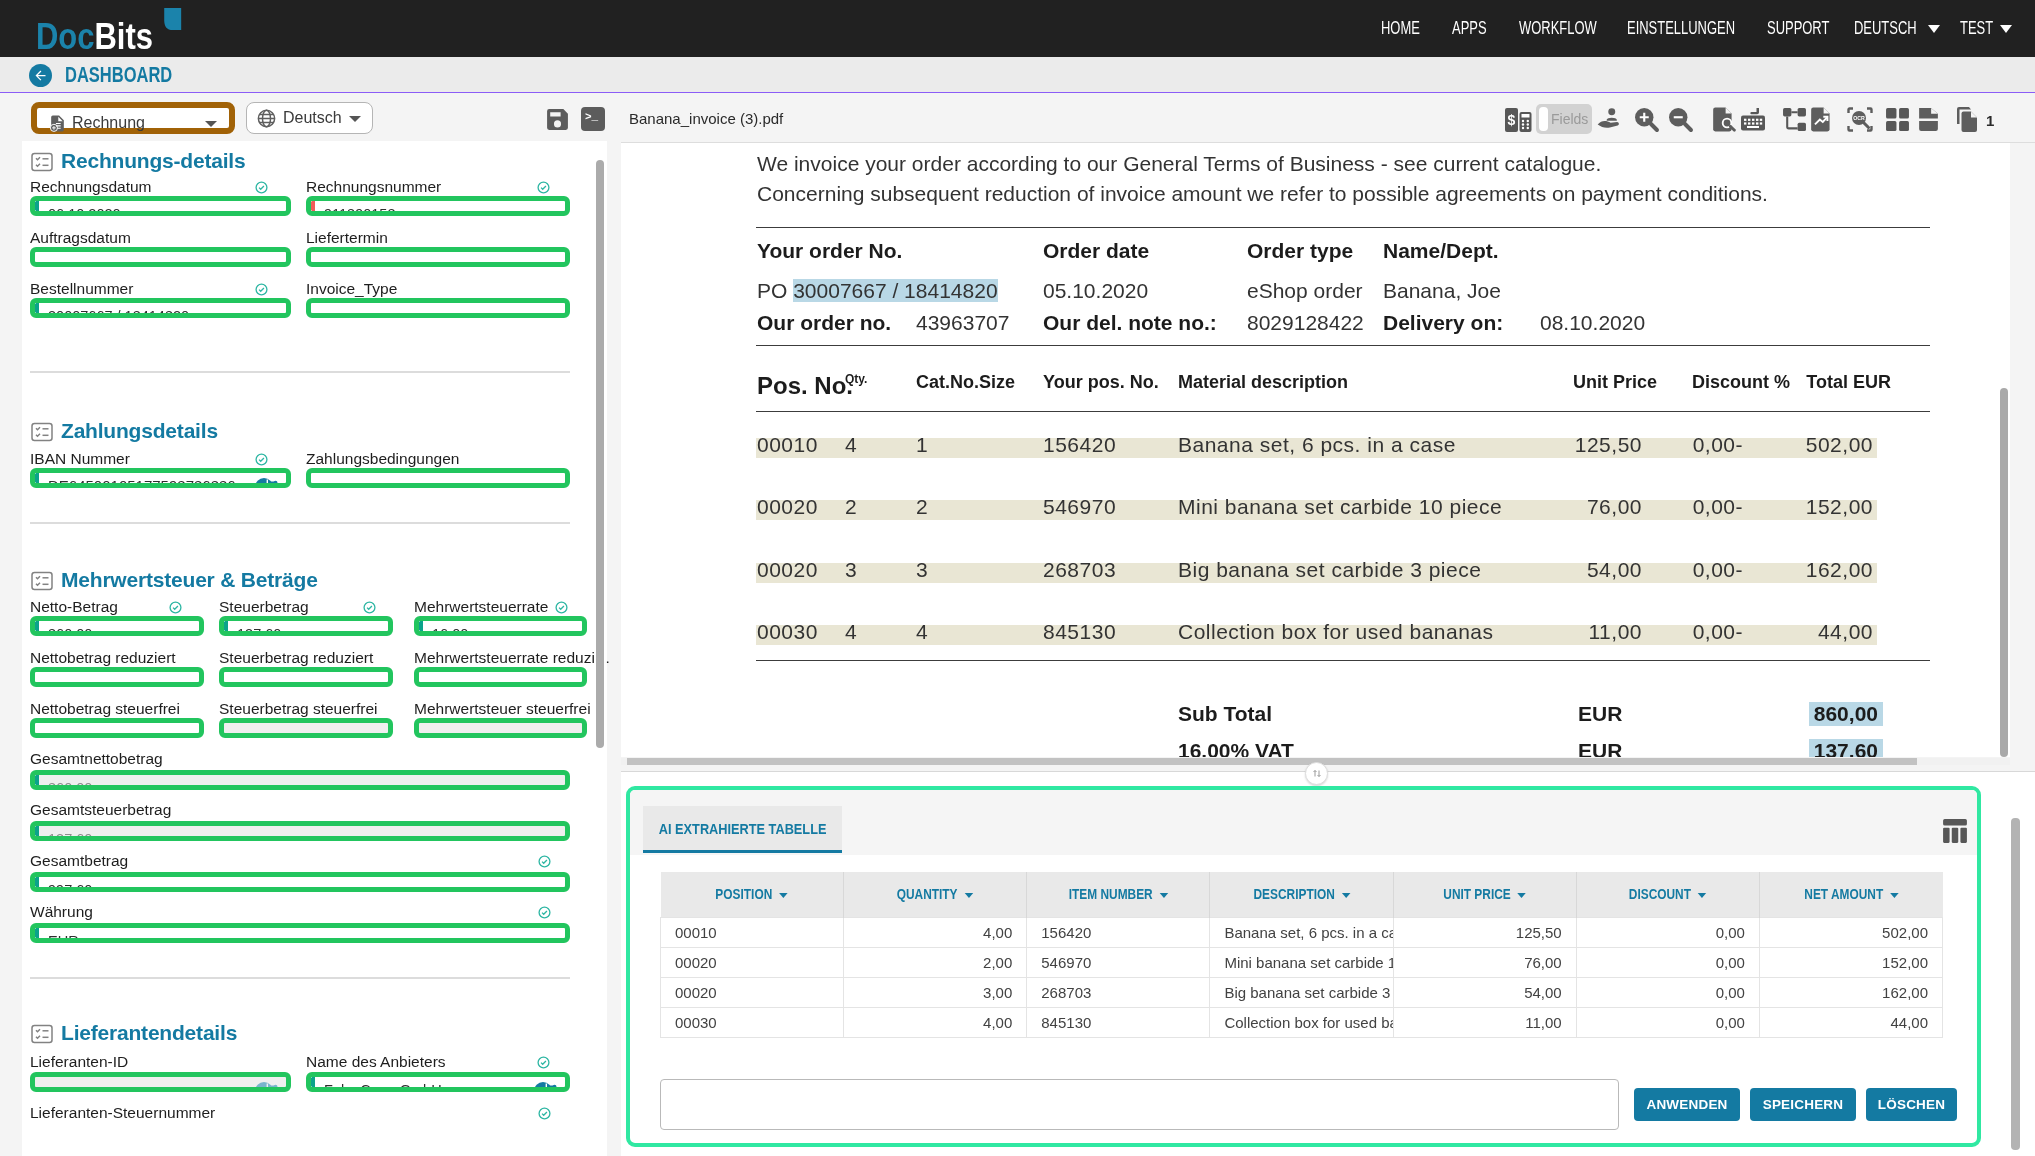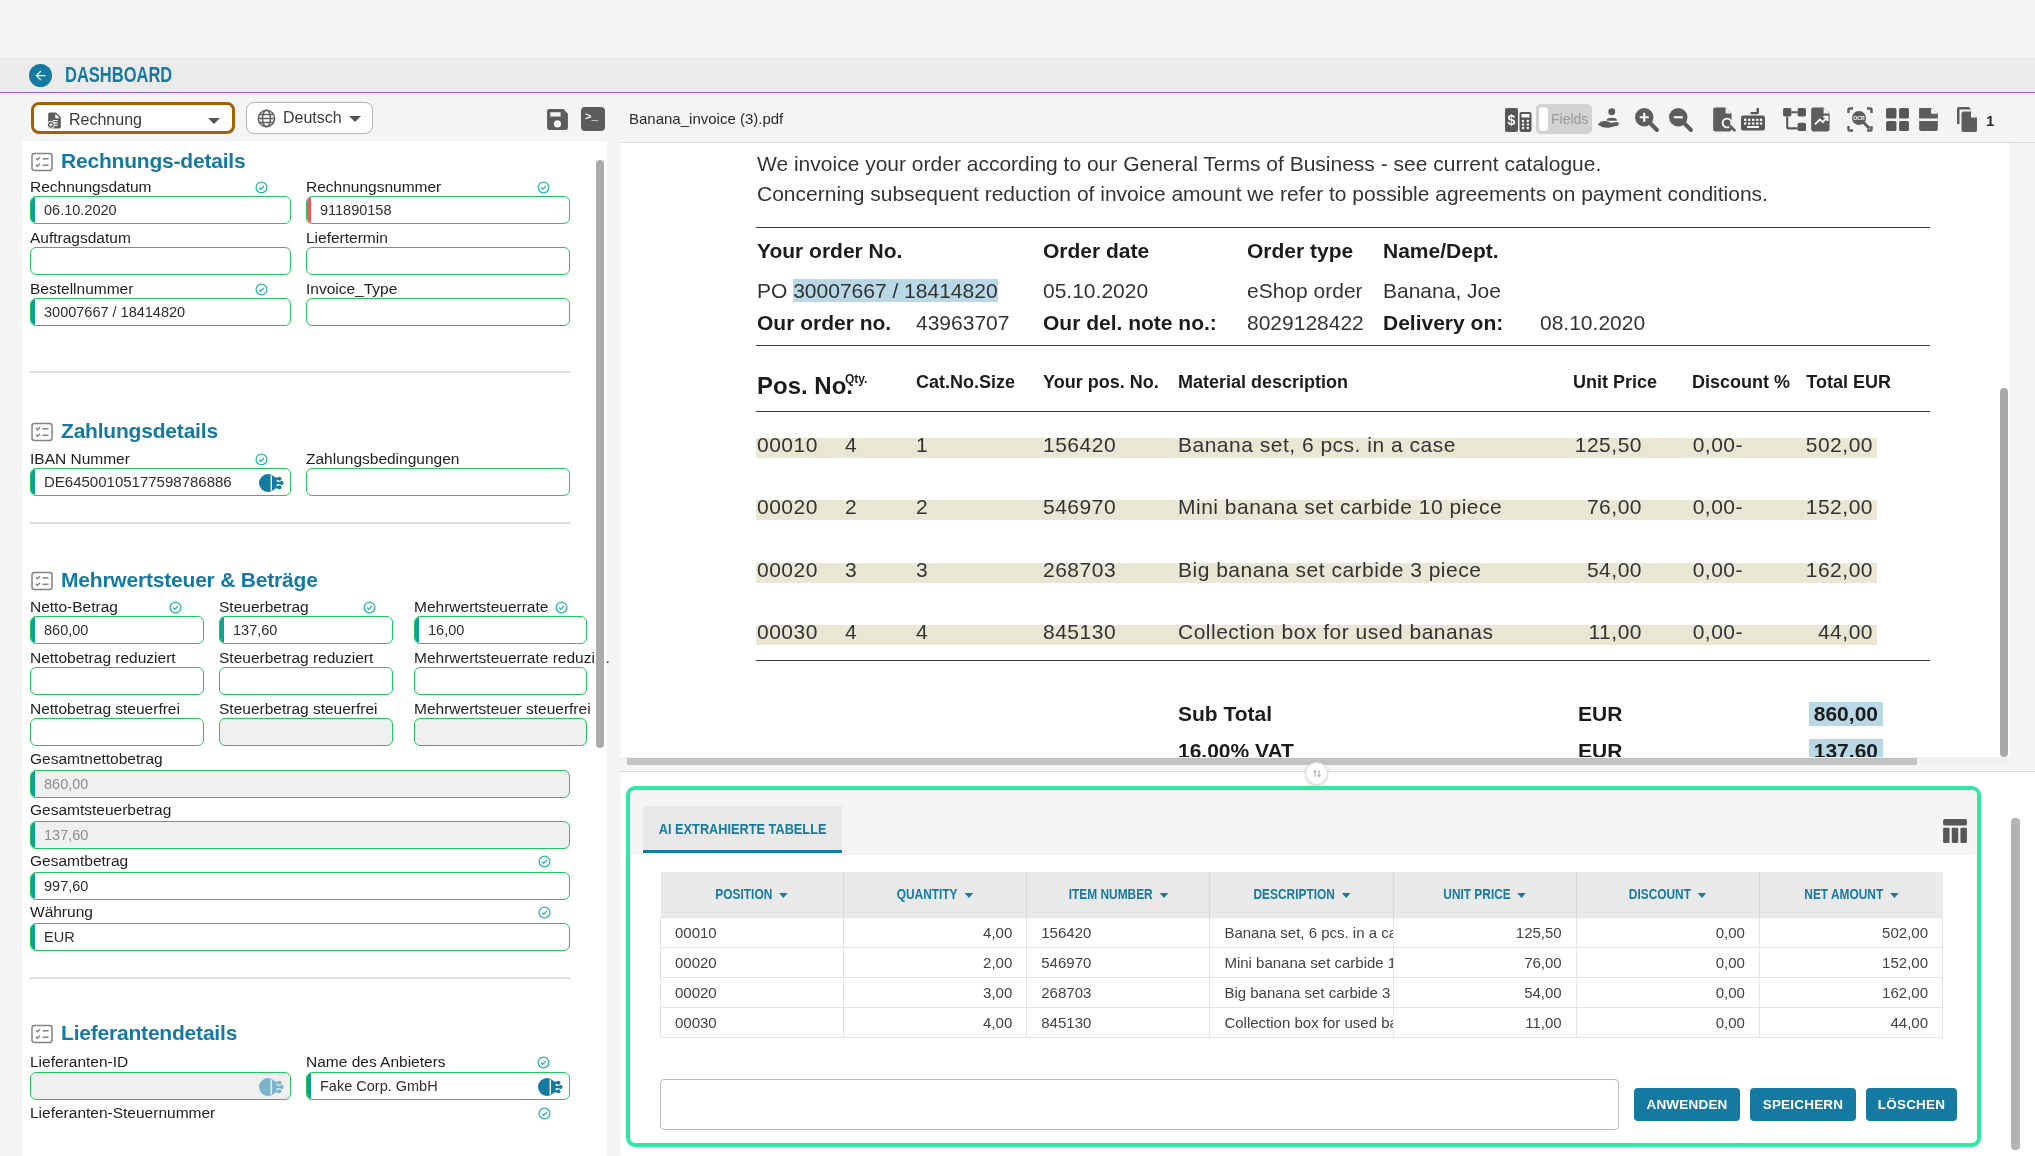--- a/index.html
+++ b/index.html
@@ -8,21 +8,21 @@
 #app{position:relative;width:2035px;height:1156px;overflow:hidden}
 .abs{position:absolute}
 
 #nav{position:absolute;top:0;left:0;width:2035px;height:57px;background:#212121}
 .nitem{position:absolute;top:18px;color:#fff;font-size:18px;line-height:20px;transform:scaleX(.72);transform-origin:left;white-space:nowrap}
 .ncaret{position:absolute;top:25px;width:0;height:0;border-left:6.5px solid transparent;border-right:6.5px solid transparent;border-top:8px solid #fff}
 #dash{position:absolute;top:57px;left:0;width:2035px;height:36px;background:#ebebeb;border-bottom:1px solid #8b5cf6}
 
 #card{position:absolute;left:22px;top:141px;width:585px;height:1015px;background:#fff}
 .lbl{position:absolute;font-size:15.5px;color:#1e1e1e;white-space:nowrap}
-.inp{position:absolute;height:28px;background:#fff;border:1px solid #22c55e;border-radius:6px;font-size:14.5px;color:#2e2e2e;line-height:26px;padding-left:13px;white-space:nowrap;overflow:hidden}
+.inp{position:absolute;height:20px;background:#fff;border:5px solid #22c55e;border-radius:6px;font-size:14.5px;color:#2e2e2e;line-height:26px;padding-left:13px;white-space:nowrap;overflow:hidden}
 .inp.dis{background:#efefef;color:#8d8d8d}
 .inp .b{position:absolute;left:-1px;top:-1px;bottom:-1px;width:5px;border-radius:6px 0 0 6px}
 .bg{background:#0ba38b}
 .br{background:#f25a5a}
 .hdg{position:absolute;font-size:21px;font-weight:bold;color:#147aa2;white-space:nowrap;letter-spacing:-.2px}
 .dvd{position:absolute;left:30px;width:540px;height:2px;background:#dcdcdc}
 .chk{position:absolute;width:13px;height:13px}
 .ai{position:absolute;width:26px;height:24px}
 #pdftop{position:absolute;left:621px;top:93px;width:1414px;height:50px;background:#f4f4f4;border-bottom:1px solid #ddd}
 #pdfpage{position:absolute;left:621px;top:143px;width:1389px;height:614px;background:#fff;overflow:hidden}
@@ -45,29 +45,44 @@
 #dtable td.r{text-align:right}
 .caret{display:inline-block;width:0;height:0;border-left:5px solid transparent;border-right:5px solid transparent;border-top:5px solid #147aa2;margin-left:8px;vertical-align:middle}
 .btn{position:absolute;top:298px;height:33px;background:#147aa2;color:#fff;font-weight:bold;font-size:13.5px;border-radius:4px;display:flex;align-items:center;justify-content:center;letter-spacing:.2px}
 #txta{position:absolute;left:30px;top:289px;width:959px;height:51px;border:1px solid #b9b9b9;border-radius:4px;background:#fff}
 .sb{position:absolute;border-radius:4px;background:#ababab}
 .icn{position:absolute}
 </style>
 </head>
 <body>
 <div id="app">
+<div id="nav">
+  <div class="abs" style="left:36px;top:20px;font-size:36px;font-weight:bold;line-height:34px;transform:scaleX(.86);transform-origin:left"><span style="color:#1b83ab">Doc</span><span style="color:#fff">Bits</span></div>
+  <svg class="abs" style="left:162px;top:8px" width="20" height="22" viewBox="0 0 20 24">
+        <path d="M1.5 0 H20 V24 H11 C4 24 1.5 20 1.5 13 Z" fill="#1b83ab"></path>
+      </svg>
+  <span class="nitem" style="left:1381px">HOME</span>
+  <span class="nitem" style="left:1452px">APPS</span>
+  <span class="nitem" style="left:1519px">WORKFLOW</span>
+  <span class="nitem" style="left:1627px">EINSTELLUNGEN</span>
+  <span class="nitem" style="left:1767px">SUPPORT</span>
+  <span class="nitem" style="left:1854px">DEUTSCH</span>
+  <span class="ncaret" style="left:1928px"></span>
+  <span class="nitem" style="left:1960px">TEST</span>
+  <span class="ncaret" style="left:2000px"></span>
+</div>
 <div id="dash">
   <div class="abs" style="left:29px;top:7px;width:23px;height:23px;border-radius:50%;background:#147aa2"></div>
   <svg class="abs" style="left:33px;top:11px" width="15" height="15" viewBox="0 0 24 24">
         <path d="M20 11H7.8l5.6-5.6L12 4l-8 8 8 8 1.4-1.4L7.8 13H20z" fill="#fff"></path>
       </svg>
   <div class="abs" style="left:65px;top:5px;font-size:22px;font-weight:bold;color:#147aa2;transform:scaleX(.75);transform-origin:left">DASHBOARD</div>
 </div>
 
-<div class="abs" style="left:31px;top:102px;width:204px;height:32px;background:#fff;border:3px solid #a16207;border-radius:8px">
+<div class="abs" style="left:31px;top:102px;width:204px;height:32px;background:#fff;border:6px solid #a16207;border-radius:8px">
   <svg class="abs" style="left:11px;top:6px" width="19" height="19" viewBox="0 0 24 24" fill="#5f5f5f">
         <path d="M14 2H6a2 2 0 0 0-2 2v16a2 2 0 0 0 2 2h12a2 2 0 0 0 2-2V8zm-1 7V3.5L18.5 9z"></path>
         <circle cx="7.5" cy="17.5" r="4.5" fill="#5f5f5f" stroke="#fff" stroke-width="1.2"></circle>
         <path d="M7.5 15.2v4.6M5.2 17.5h4.6" stroke="#fff" stroke-width="1.2"></path>
         <path d="M10 12h6M10 15h6M12 18h4" stroke="#fff" stroke-width="1.3"></path>
       </svg>
   <span class="abs" style="left:35px;top:6px;font-size:16px;color:#3a3a3a">Rechnung</span>
   <span class="caret" style="position:absolute;right:12px;top:13px;border-top-color:#555;border-left-width:6px;border-right-width:6px;border-top-width:6px"></span>
 </div>
 <div class="abs" style="left:246px;top:102px;width:127px;height:32px;background:#fff;border:1px solid #b5b5b5;border-radius:8px">

